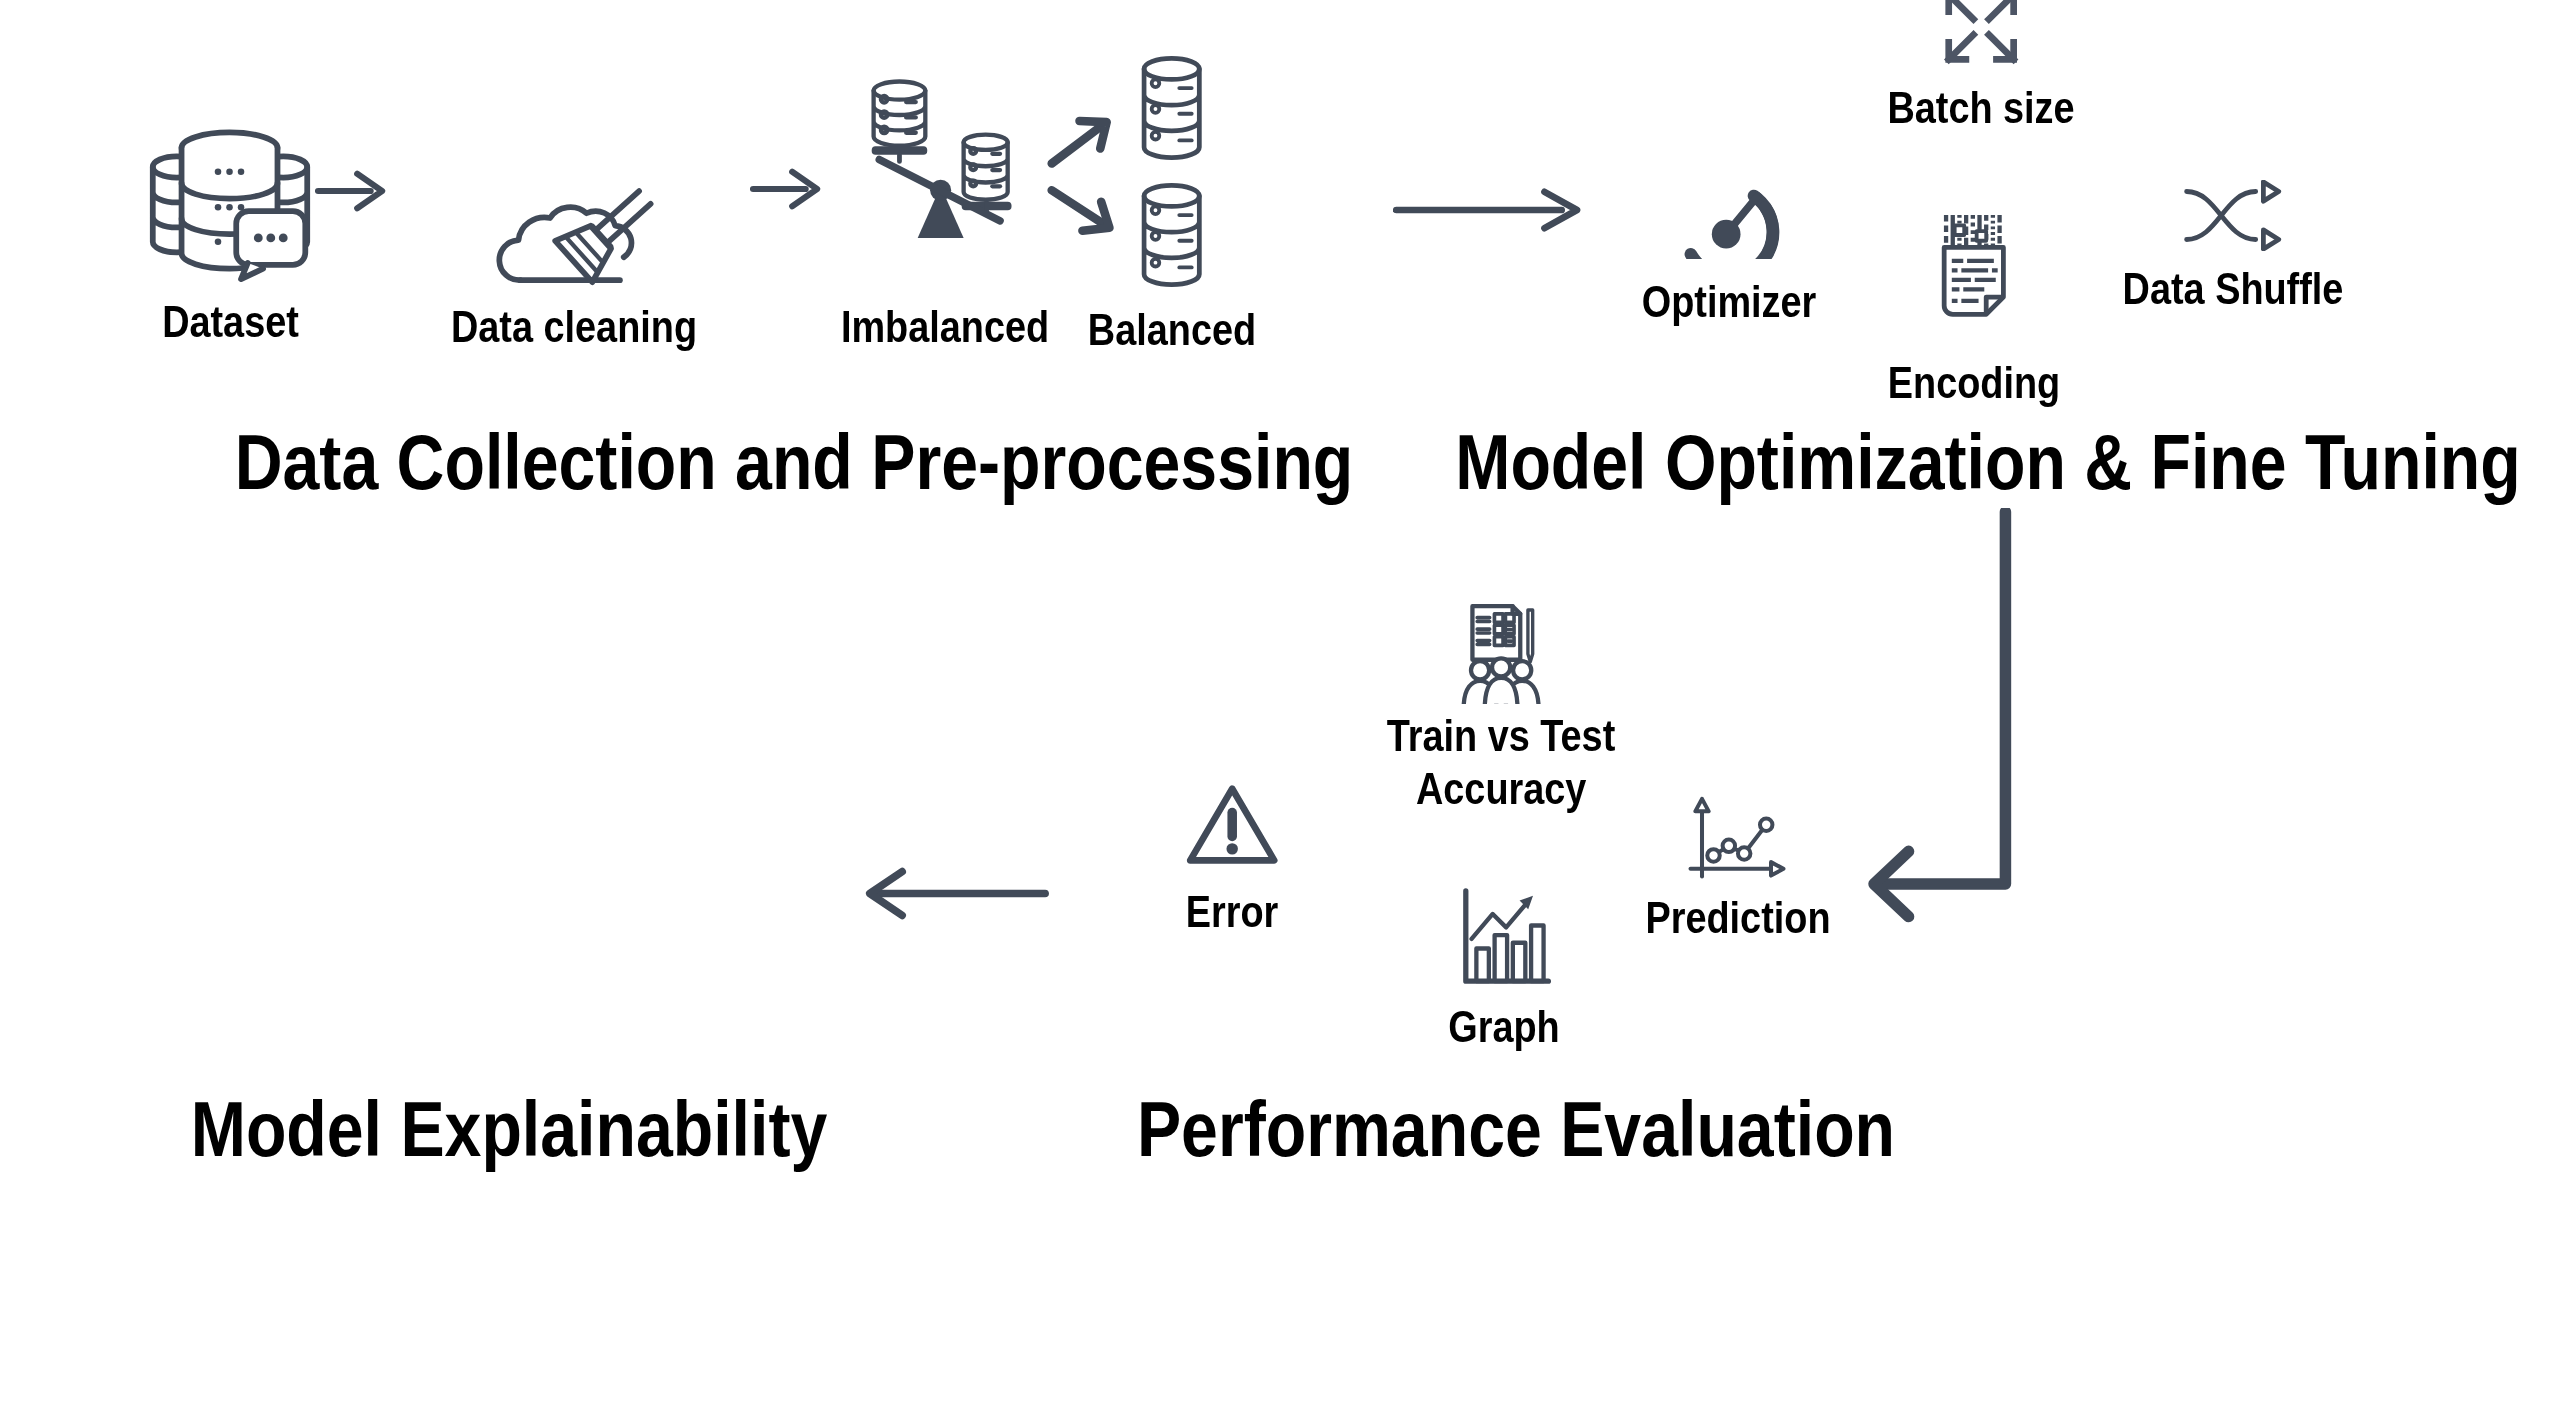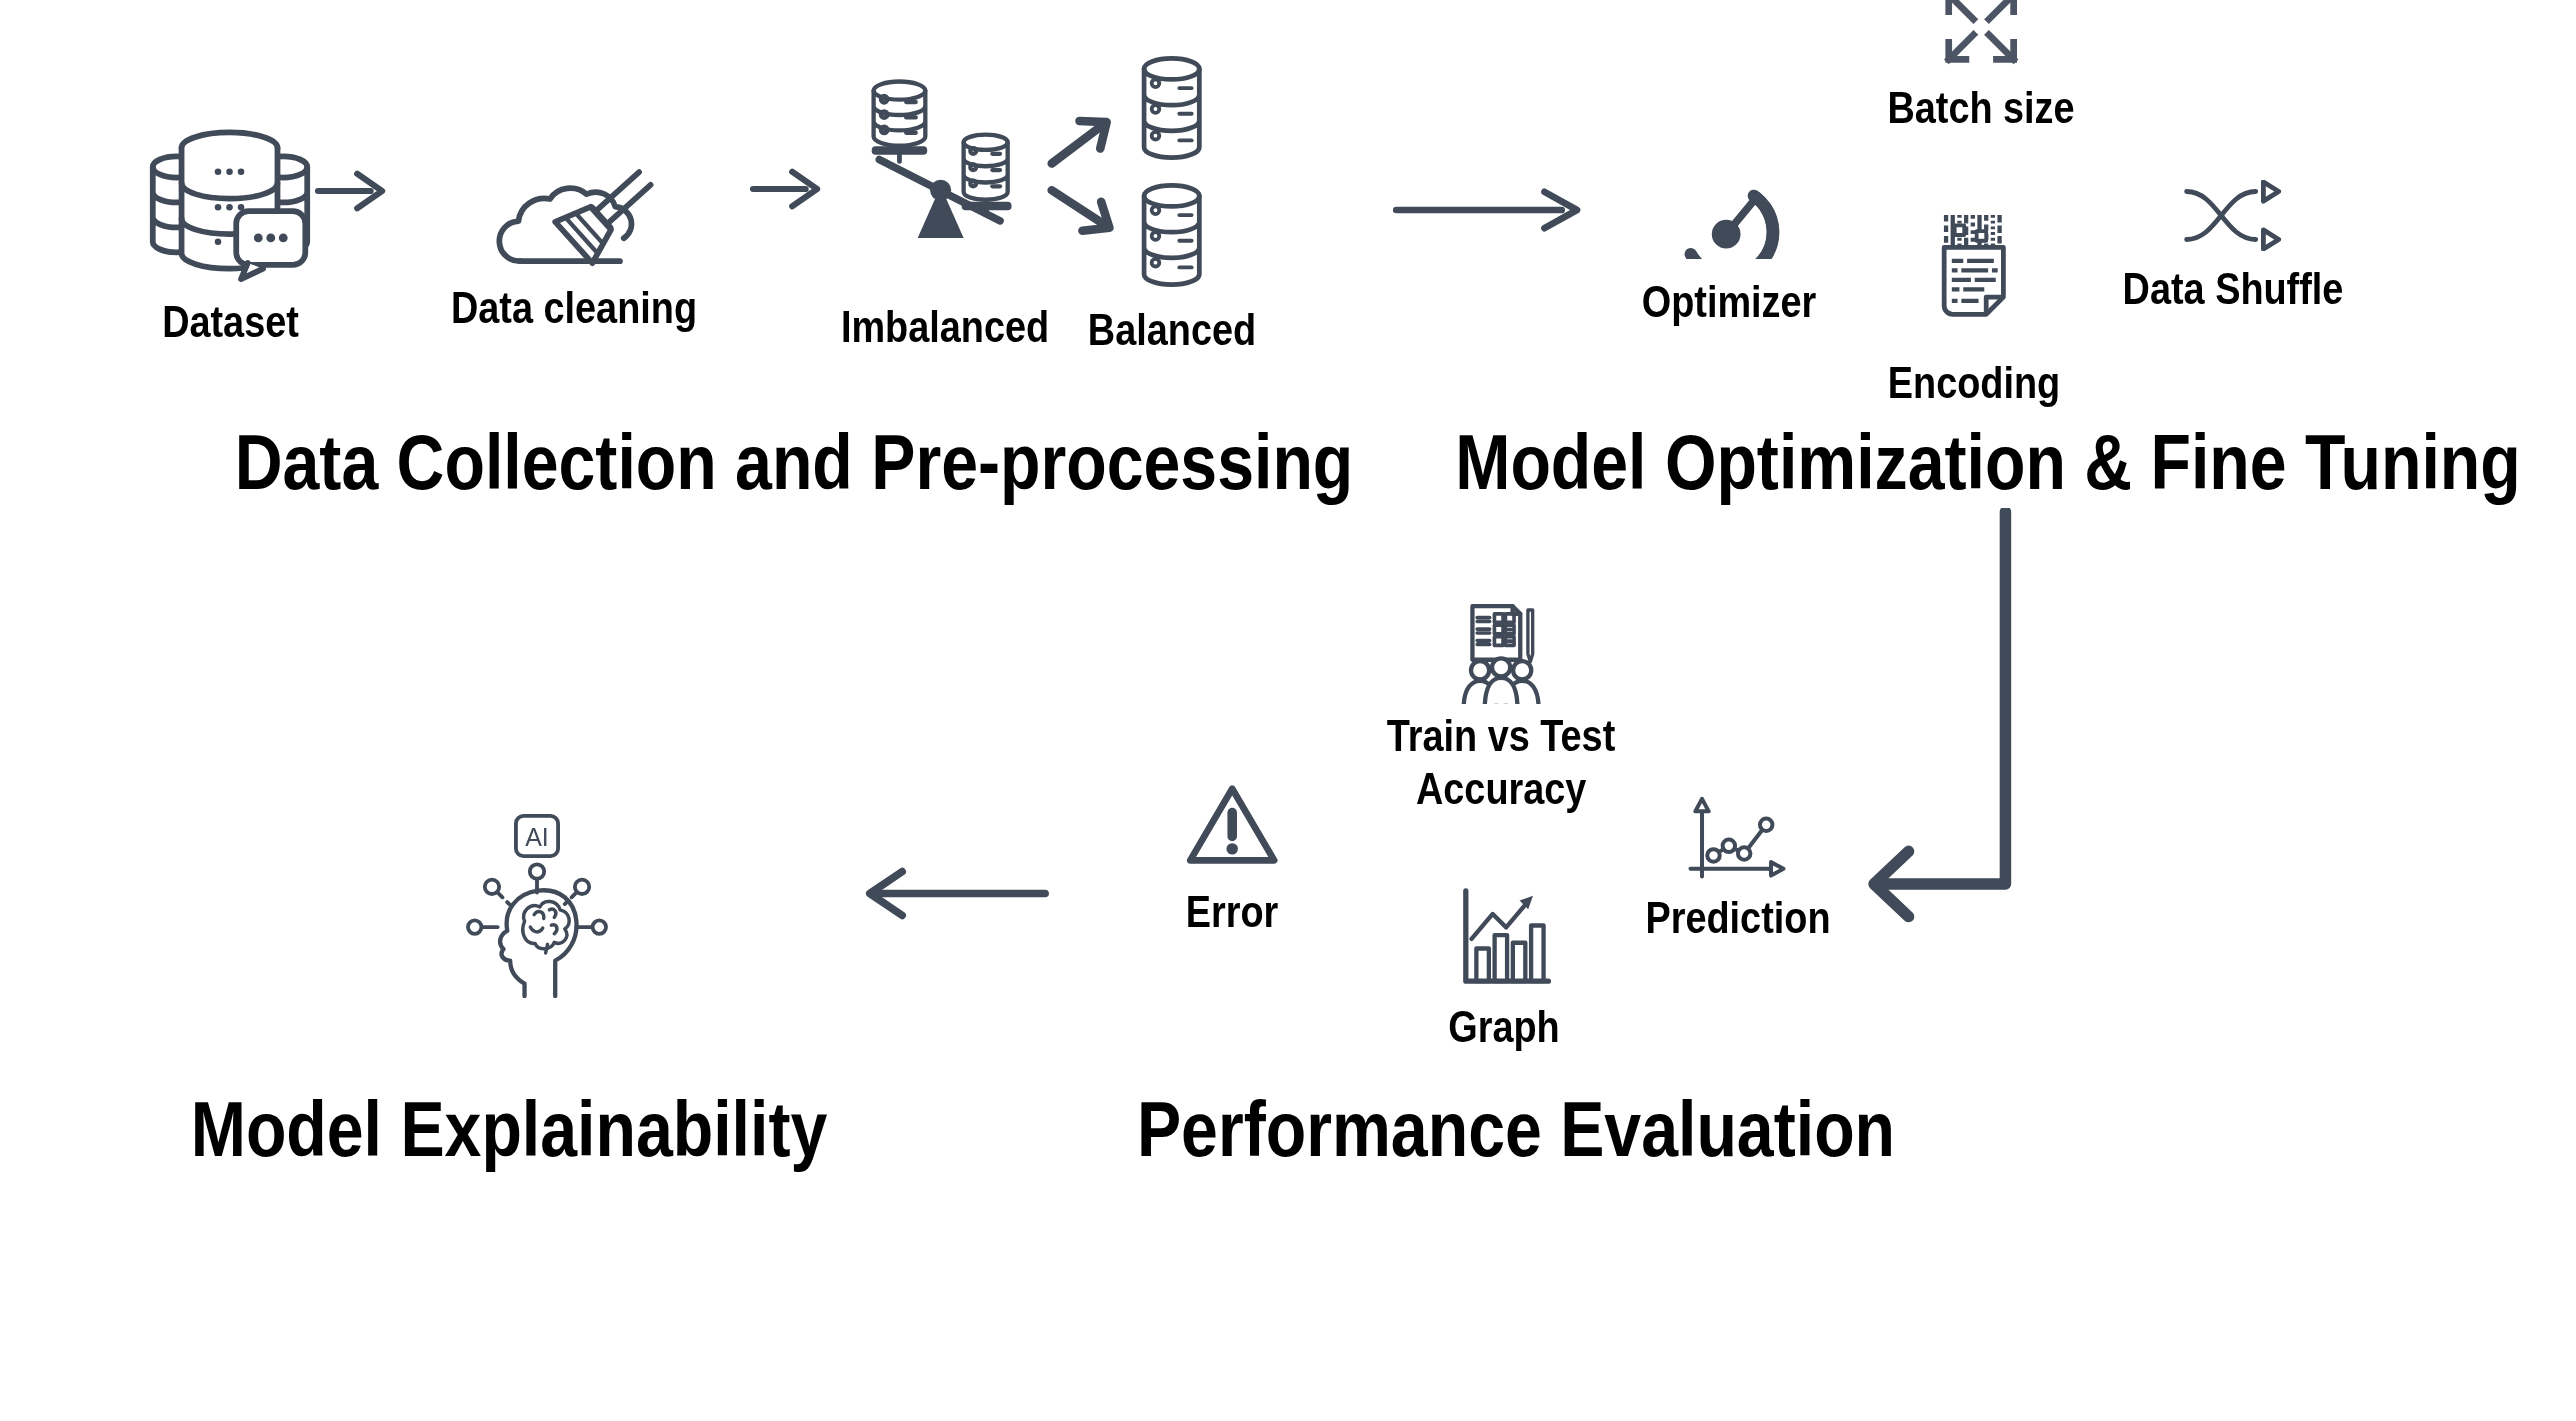--- a/index.html
+++ b/index.html
@@ -65,21 +65,21 @@
   <div class="label"><span class="tx">Dataset</span></div>
 </div>
 
 <span class="arrow" style="left:315px;top:169px;">
   <svg width="73" height="44" viewBox="0 0 76 46" fill="none" stroke="currentColor" stroke-width="6.5" stroke-linecap="round" stroke-linejoin="round">
     <path d="M3,23 H58"></path>
       <path d="M44,5 L70,23 L44,41"></path>
   </svg>
 </span>
 
-<div class="node" style="left:574px;top:130px;--gap:13.4px;">
+<div class="node" style="left:574px;top:149px;--gap:13.4px;">
   <span class="icon">
     <svg width="177" height="139" viewBox="0 0 185 145" fill="none" stroke="currentColor" stroke-width="6" stroke-linecap="round" stroke-linejoin="round">
 
       <path d="M36,137 a21,21 0 0 1 -2,-42 c2,-16 17,-26 33,-23 c8,-13 27,-15 38,-5 c13,-6 27,1 30,13 a18,18 0 0 1 9,33"></path>
       <path d="M36,137 H140"></path>
 
       <g transform="rotate(-42 120 92)">
         <path d="M121,83 H182 M121,101 H182"></path>
         <path d="M121,78 V106"></path>
         <path d="M120,76 L82,63 L82,121 L120,108 Z" fill="#ffffff"></path>
@@ -347,41 +347,18 @@
     <path d="M198,32 H20"></path>
       <path d="M48,9 L14,32 L48,55"></path>
   </svg>
 </span>
 
 <div class="section-title" style="left:1516px;top:1053px;">
   <span class="tx">Performance Evaluation</span>
 </div>
 
 <div class="node" style="left:537px;top:814px;--gap:1.9px;">
-  <span class="icon">
-    <svg width="144" height="184" viewBox="0 0 150 192" fill="none" stroke="currentColor" stroke-width="4" stroke-linecap="round" stroke-linejoin="round">
-
-      <rect x="53" y="2" width="44" height="42" rx="8"></rect>
-      <text x="75" y="33" text-anchor="middle" font-size="26" font-family="Liberation Sans, sans-serif" fill="currentColor" stroke="none">AI</text>
-
-      <circle cx="75" cy="60" r="7.5"></circle>
-        <path d="M75,68 V82"></path>
-      <circle cx="28" cy="76" r="7.5"></circle>
-        <path d="M34,82 L46,94" stroke-dasharray="7 7"></path>
-      <circle cx="122" cy="76" r="7.5"></circle>
-        <path d="M116,82 L104,94" stroke-dasharray="7 7"></path>
-      <circle cx="10" cy="118" r="7"></circle>
-        <path d="M18,118 H34"></path>
-      <circle cx="140" cy="118" r="7"></circle>
-        <path d="M132,118 H116"></path>
-
-      <path d="M62,190 L62,177 C52,171 47,163 47,153 C40,153 35,147 40,141 C34,135 36,126 44,122 C40,100 54,83 76,80 C99,77 114,91 116,111 C118,130 108,146 94,153 L94,190" stroke-width="4.5"></path>
-
-      <path d="M62,112 C58,102 68,92 78,97 C82,88 96,90 99,100 C109,102 112,114 104,120 C110,128 102,138 93,134 C90,142 76,143 73,135 C63,136 57,124 62,112 Z" stroke-width="3.6"></path>
-      <path d="M72,105 C76,99 83,102 82,109 M88,100 C93,97 97,103 93,108 M68,118 C71,124 78,125 81,119 M90,116 C96,114 98,121 93,125 M86,136 L84,145" stroke-width="3.6"></path>
-    </svg>
-  </span>
 </div>
 
 <div class="section-title" style="left:509px;top:1053px;">
   <span class="tx">Model Explainability</span>
 </div>
 
 
 </body></html>

